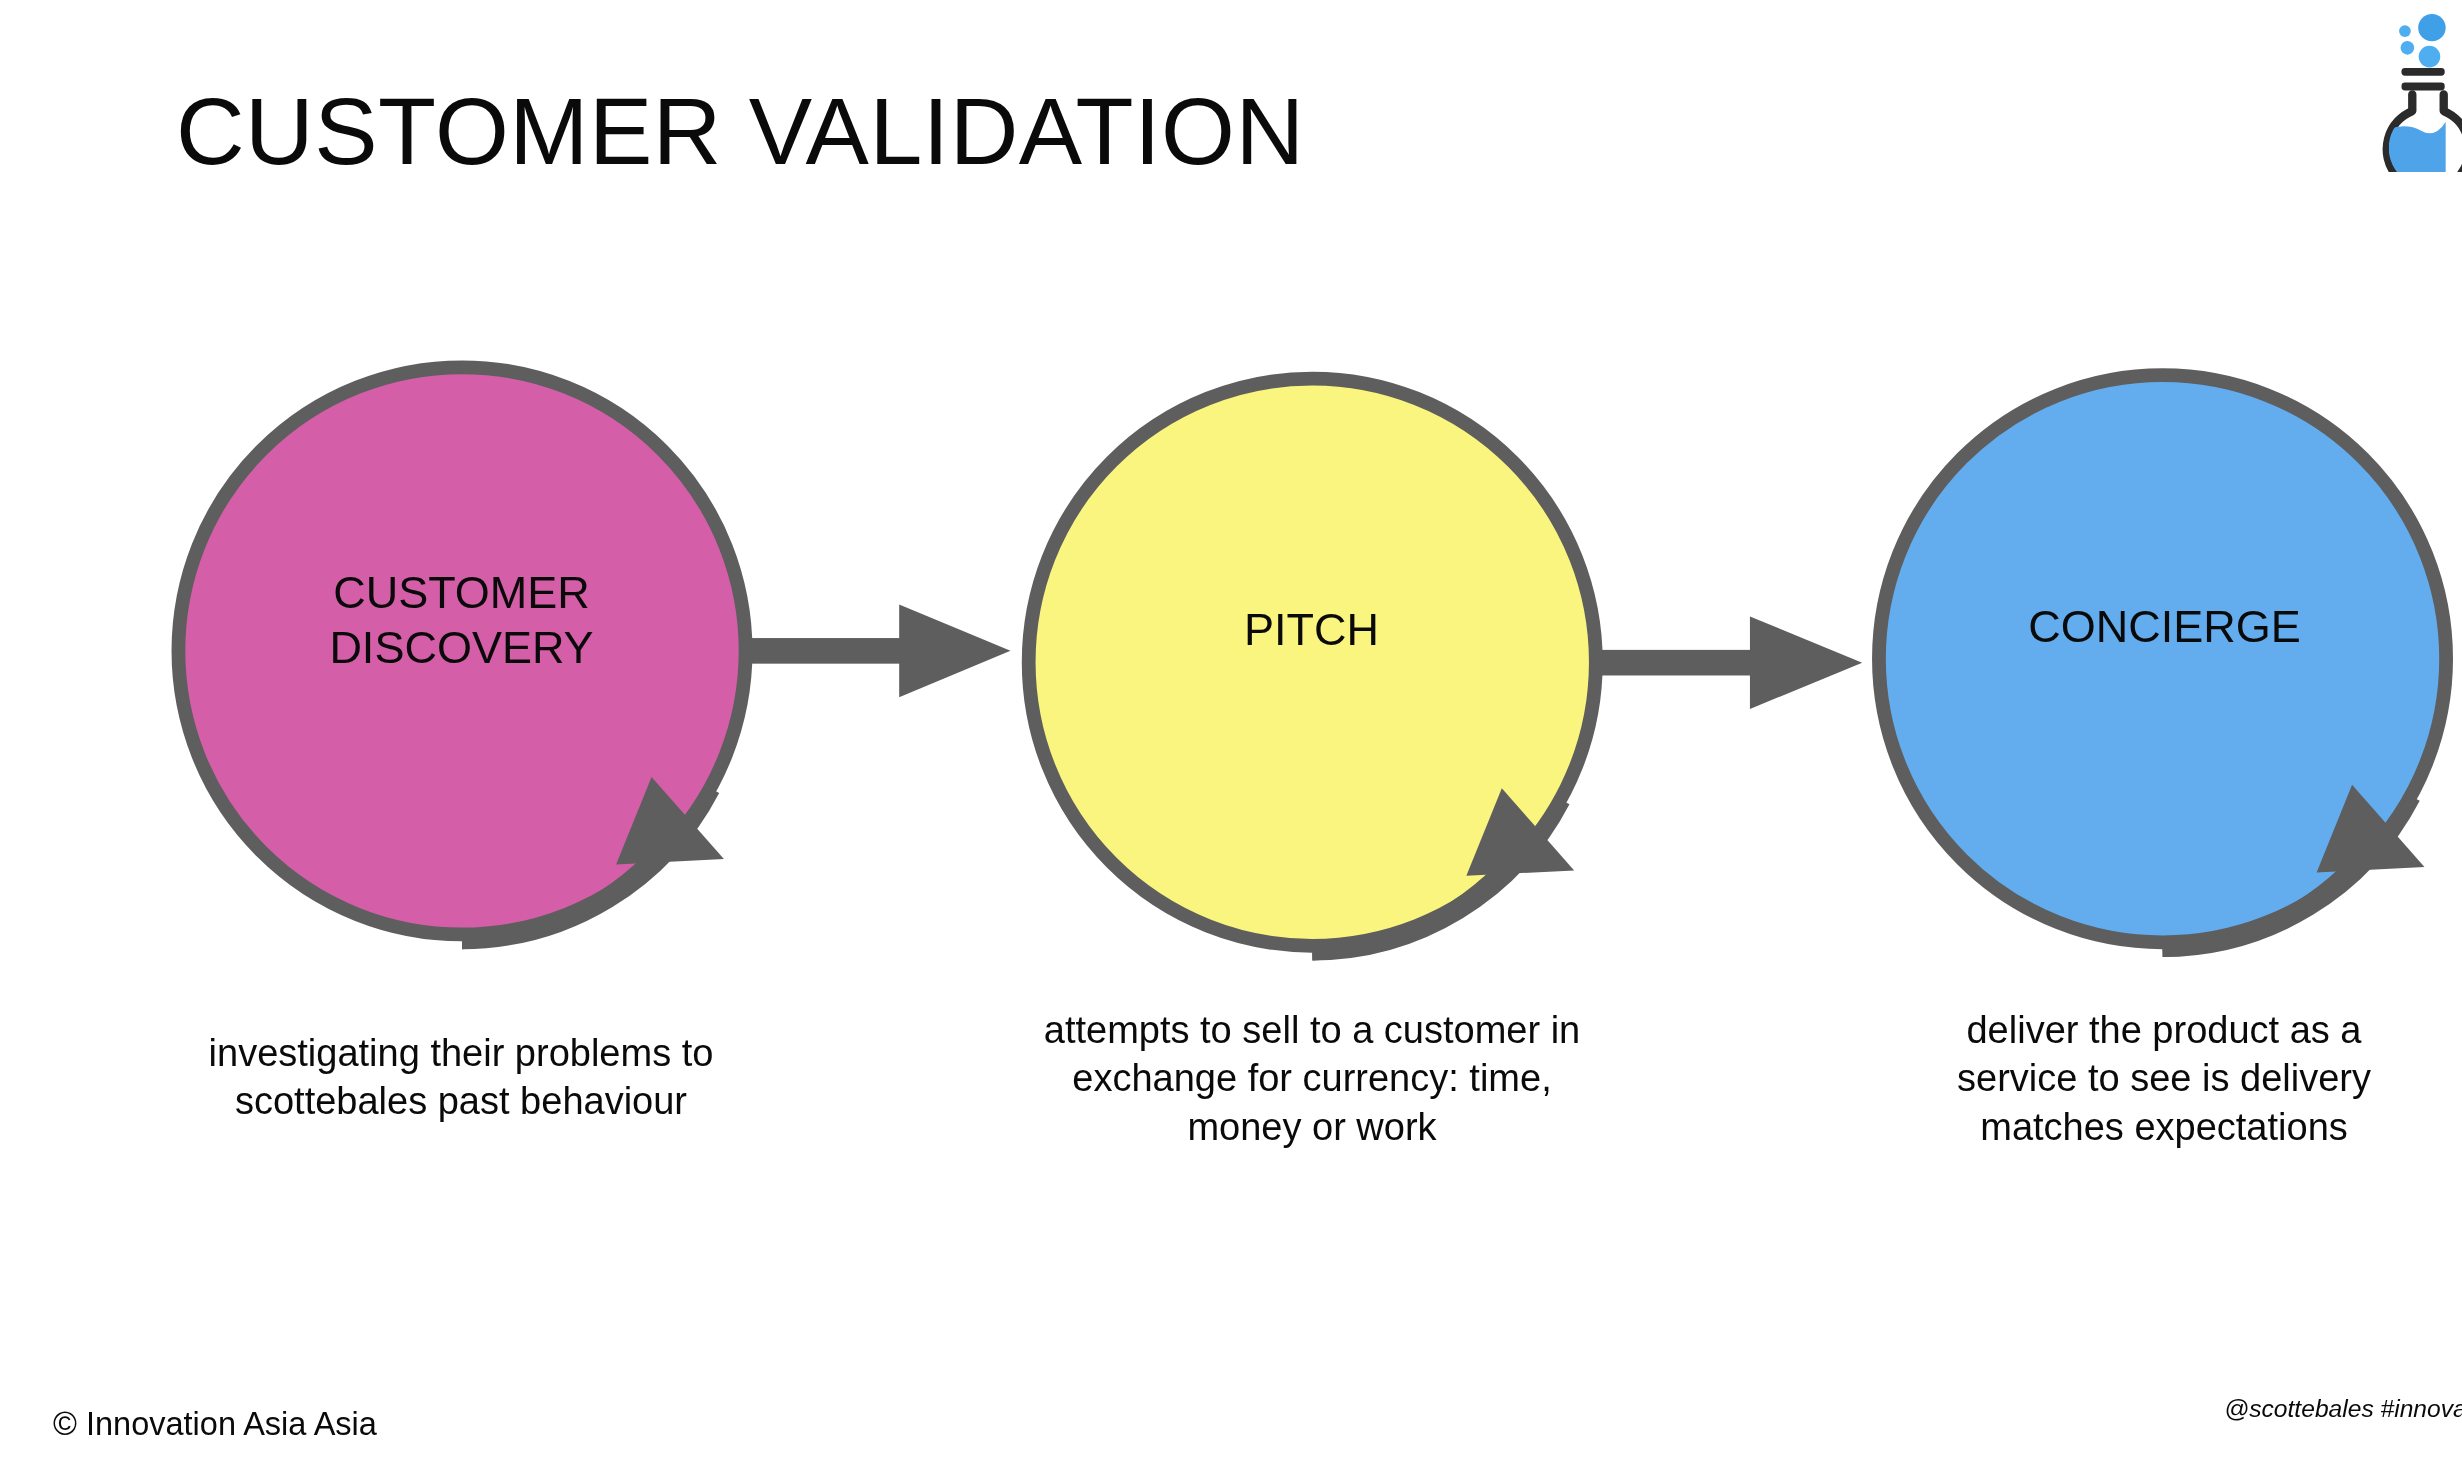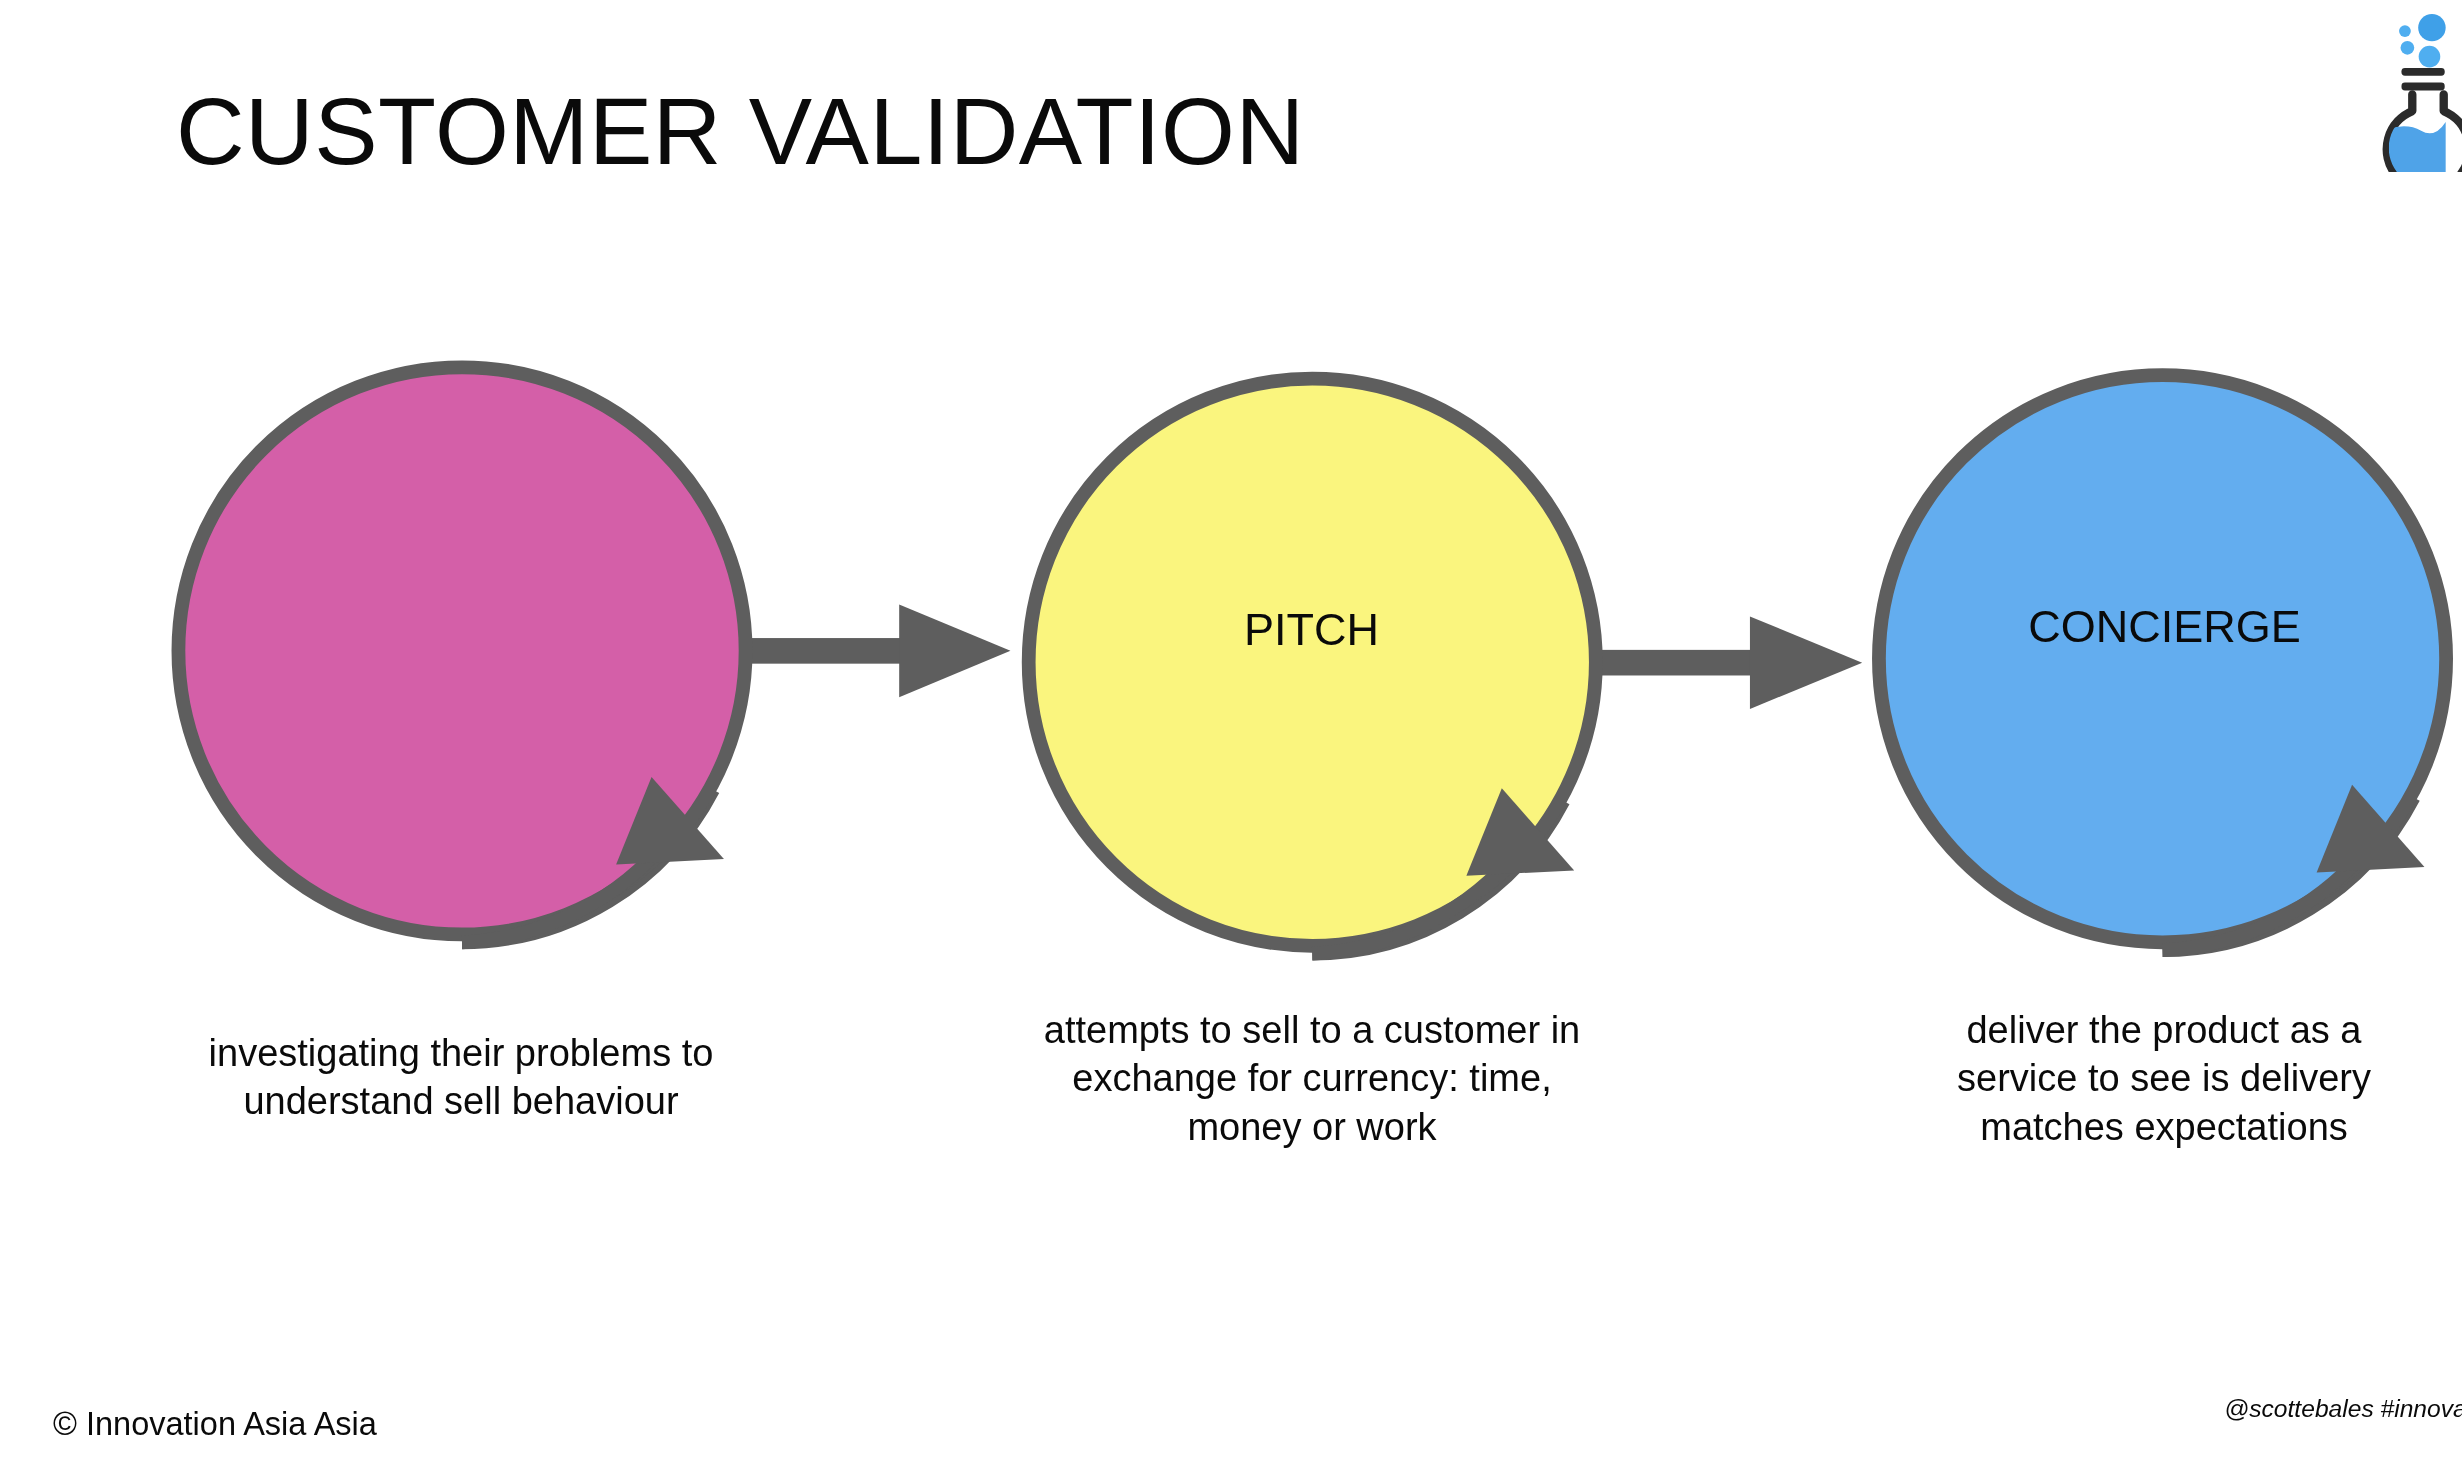--- a/index.html
+++ b/index.html
@@ -173,25 +173,27 @@
     <g class="hit">
       <path d="M 4392 1930 A 576 576 0 0 0 4902 1620" fill="none" stroke="#5E5E5E" stroke-width="28"></path>
       <circle cx="4392" cy="1338" r="576" fill="#63ADEF" stroke="#5E5E5E" stroke-width="28"></circle>
       <g>
         <path d="M 4392 1930 A 576 576 0 0 0 4814 1716" fill="none" stroke="#5E5E5E" stroke-width="28"></path>
         <polygon points="4777,1594 4924,1761 4705,1772" fill="#5E5E5E"></polygon>
       </g>
     </g>
   </svg>
 
+  <div class="node-label" id="node-label-0">CUSTOMER
+DISCOVERY</div>
   <div class="node-label" id="node-label-1">PITCH</div>
   <div class="node-label" id="node-label-2">CONCIERGE</div>
 
   <div class="caption" id="caption-0">investigating their problems to
-understand sell behaviour</div>
+scottebales past behaviour</div>
   <div class="caption" id="caption-1">attempts to sell to a customer in
 exchange for currency: time,
 money or work</div>
   <div class="caption" id="caption-2">deliver the product as a
 service to see is delivery
 matches expectations</div>
 
   <div id="footer-left">© Innovation Asia Asia</div>
   <div id="footer-right">@scottebales #innovationronin</div>
 

